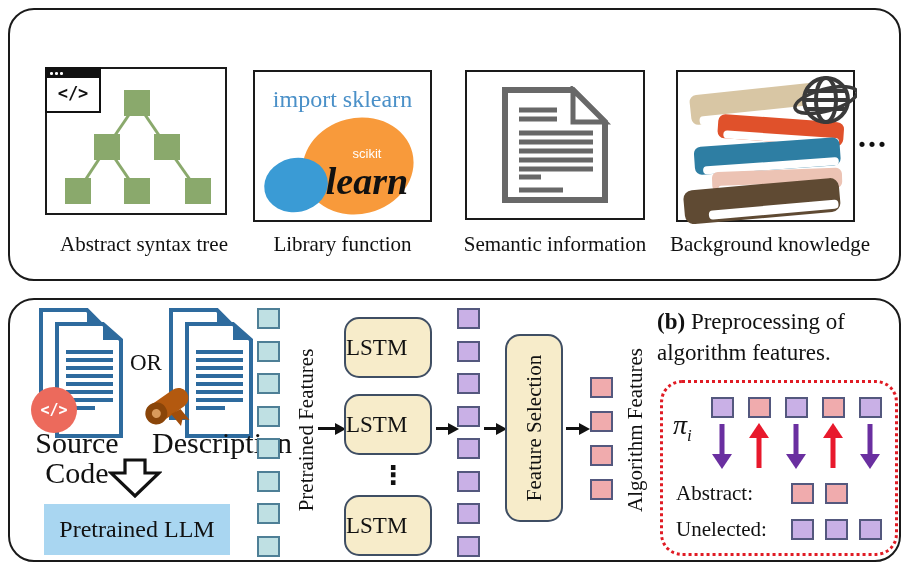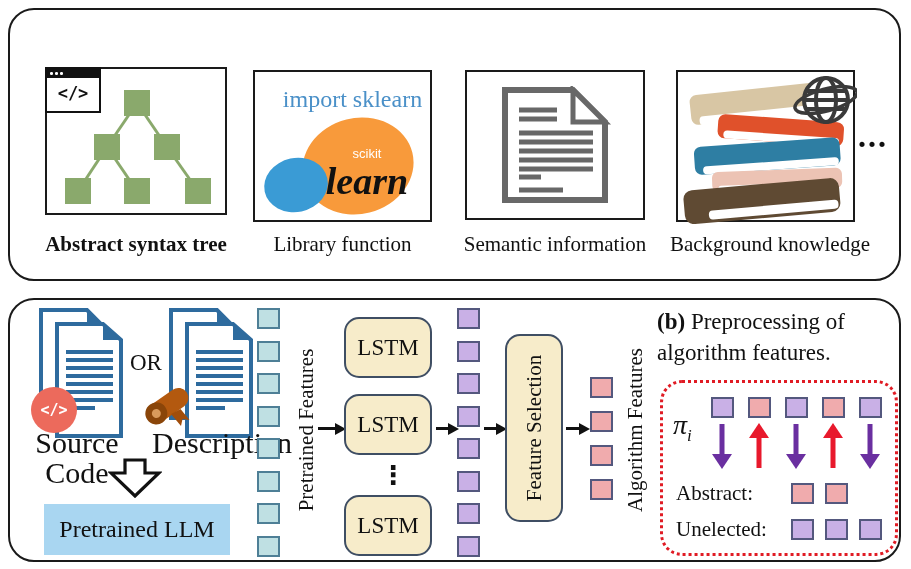--- a/index.html
+++ b/index.html
@@ -12,31 +12,31 @@
   .ptitle{font-size:23px;white-space:nowrap;}
   .ptitle b{font-weight:bold;}
   .item-box{position:absolute;border:2.5px solid #1a1a1a;background:#fff;box-sizing:border-box;}
   .item-label{position:absolute;font-size:21px;text-align:center;white-space:nowrap;}
   .ellipsis{font-size:32px;font-weight:bold;letter-spacing:2px;}
   
   .code-window{position:absolute;left:-2px;top:-2px;width:56px;height:46px;border:2.5px solid #111;background:#fff;box-sizing:border-box;}
   .code-window .bar{height:9px;background:#111;display:flex;align-items:center;gap:2.5px;padding-left:3px;}
   .code-window .bar i{width:2.5px;height:2.5px;border-radius:50%;background:#fff;}
   .code-window .sym{font-family:"DejaVu Sans Mono",monospace;font-weight:bold;font-size:17px;text-align:center;line-height:30px;}
-  .import-text{position:absolute;width:100%;text-align:center;top:14px;font-size:24px;color:#4a90c8;margin-left:10px;}
+  .import-text{position:absolute;width:100%;text-align:center;top:14px;font-size:24px;color:#4a90c8;}
   
   .sq-col{position:absolute;display:flex;flex-direction:column;}
   .sq{width:23px;height:21px;border:2px solid #54587e;box-sizing:border-box;}
   .sq.teal{background:#bfe0e3;border-color:#4e7f96;}
   .sq.purple{background:#c9b0e6;border-color:#54587e;}
   .sq.pink{background:#f0abad;border-color:#54587e;}
   .gap115{gap:11.5px;} .gap13{gap:13px;}
   
   .proc{position:absolute;background:#f7ecca;border:2px solid #3f4e63;border-radius:15px;
-        display:flex;align-items:center;justify-content:center;font-size:23px;box-sizing:border-box;}
+        display:flex;align-items:center;justify-content:flex-start;font-size:23px;box-sizing:border-box;}
   .vtext{position:absolute;white-space:nowrap;font-size:21px;transform:translate(-50%,-50%) rotate(-90deg);}
   .harrow{position:absolute;height:3px;background:#111;}
   .harrow::after{content:'';position:absolute;right:-10px;top:50%;transform:translateY(-50%);
         border-left:11px solid #111;border-top:6.5px solid transparent;border-bottom:6.5px solid transparent;}
   .dots{position:absolute;font-family:"DejaVu Sans",sans-serif;font-weight:bold;font-size:26px;line-height:1;}
   
   .two-line{position:absolute;font-size:30px;line-height:30px;text-align:center;}
   .or-label{position:absolute;font-size:23px;}
   .code-badge{position:absolute;width:46px;height:46px;border-radius:50%;background:#ec6a5c;color:#fff;
         display:flex;align-items:center;justify-content:center;
@@ -87,21 +87,21 @@
       </svg>
       <div class="code-window">
         <div class="bar">
             <i></i>
             <i></i>
             <i></i>
           </div>
         <div class="sym">&lt;/&gt;</div>
       </div>
     </div>
-    <div class="item-label" style="left:15px;top:222px;width:222px;font-weight:bold;">Abstract syntax tree</div>
+    <div class="item-label" style="left:23px;top:222px;width:222px;">Abstract syntax tree</div>
 
     <div class="item-box" style="left:243px;top:60px;width:179px;height:152px;">
       <div class="import-text">import sklearn</div>
       <svg class="abs" style="left:0;top:0;" width="179" height="152" viewBox="0 0 179 152">
         <ellipse cx="103" cy="94" rx="56" ry="48" fill="#f89a3b" transform="rotate(-14 103 94)"></ellipse>
         <ellipse cx="41" cy="113" rx="32" ry="27" fill="#3a9bd5" transform="rotate(-12 41 113)"></ellipse>
         <text x="112" y="86" text-anchor="middle" font-size="13" fill="#ffffff" font-family="Liberation Sans, sans-serif">scikit</text>
         <text x="112" y="122" text-anchor="middle" font-size="38" font-style="italic" font-weight="bold" fill="#111" font-family="Liberation Serif, serif">learn</text>
       </svg>
     </div>

